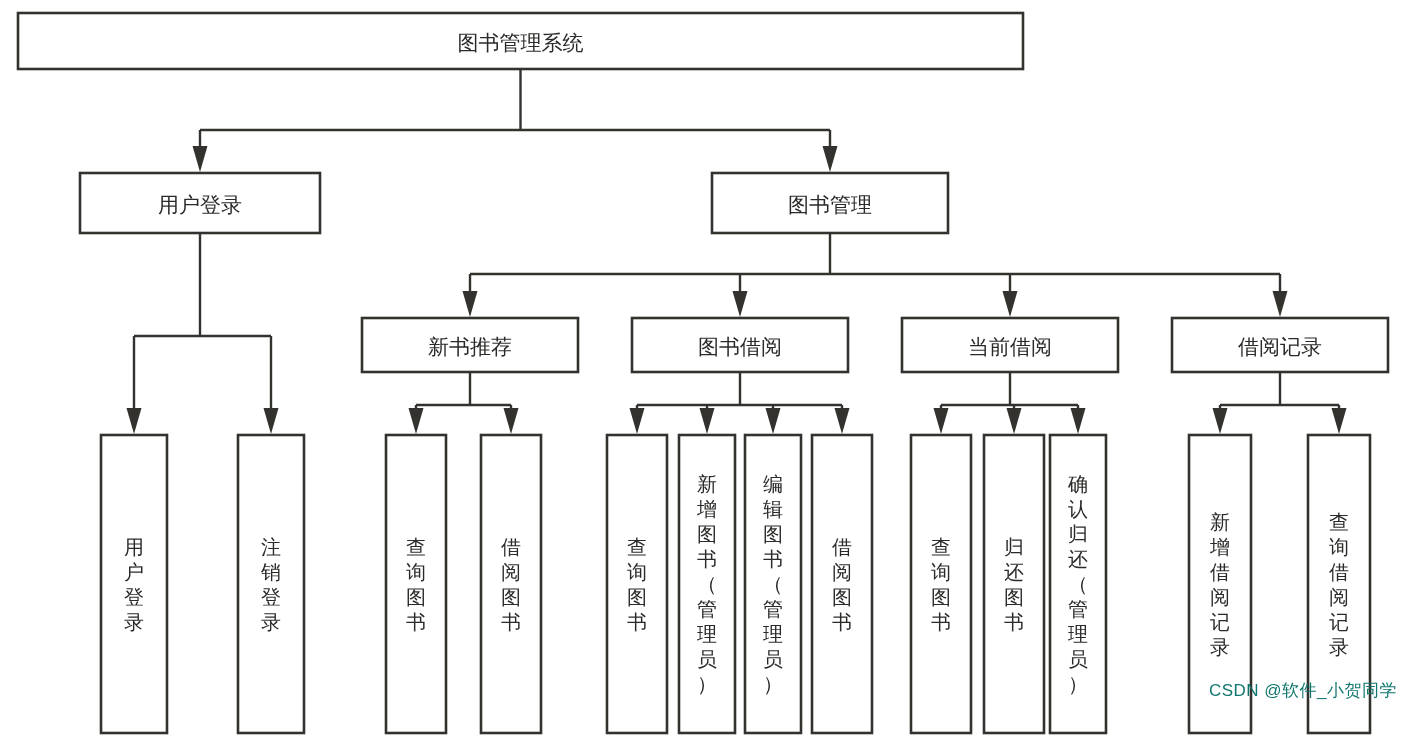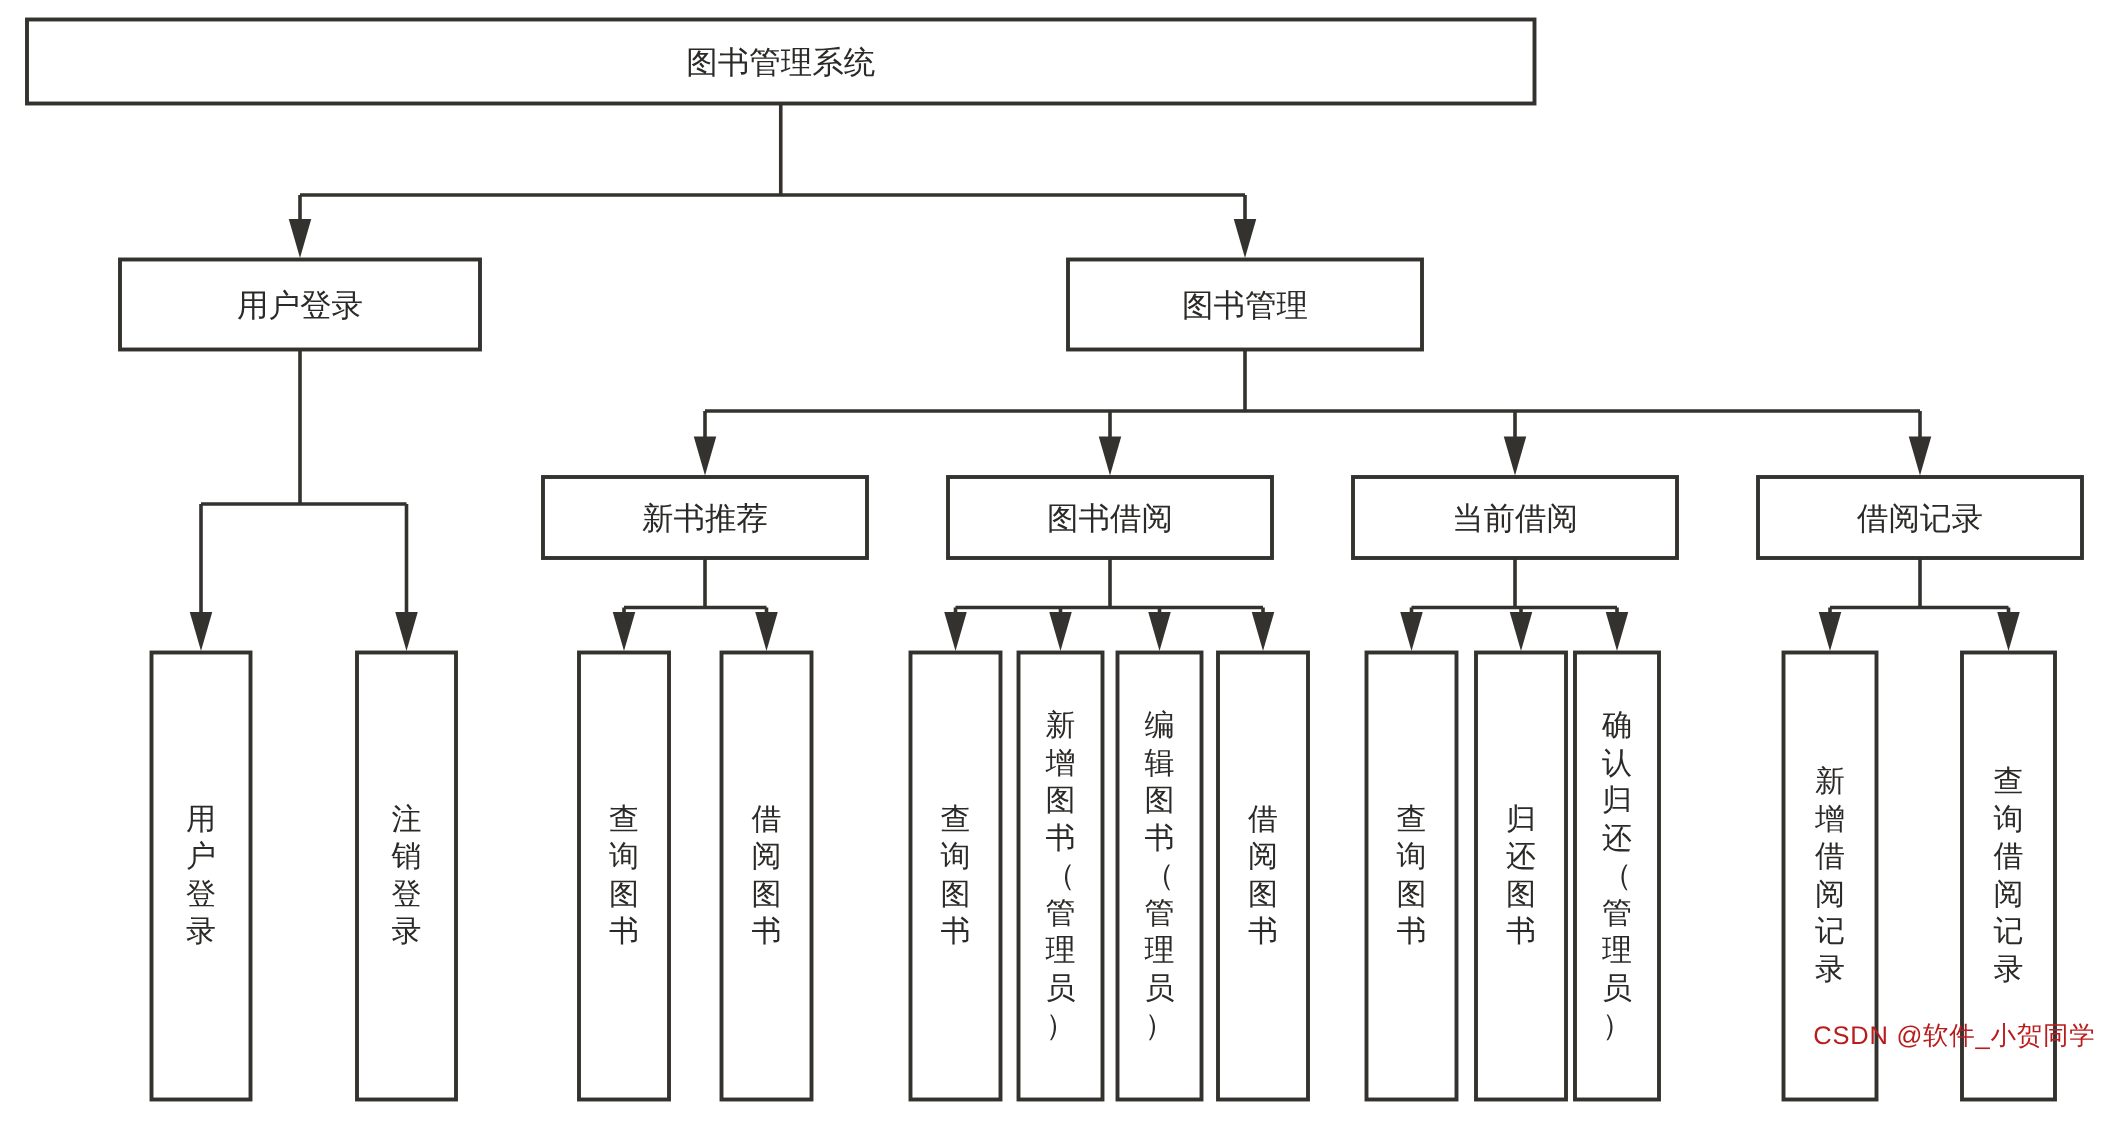--- a/index.html
+++ b/index.html
@@ -53,21 +53,21 @@
   .arrow-head {
     fill: #33322f;
     stroke: none;
   }
   .watermark {
     position: absolute;
     right: 8px;
     bottom: 4px;
     font-family: "Liberation Sans", "DejaVu Sans", sans-serif;
     font-size: 17px;
-    color: #b91c1c;
+    color: #0f766e;
     white-space: nowrap;
     letter-spacing: 0.5px;
     pointer-events: none;
     user-select: none;
   }
 </style>
 </head>
 <body>
 
 <div id="diagram-root">

